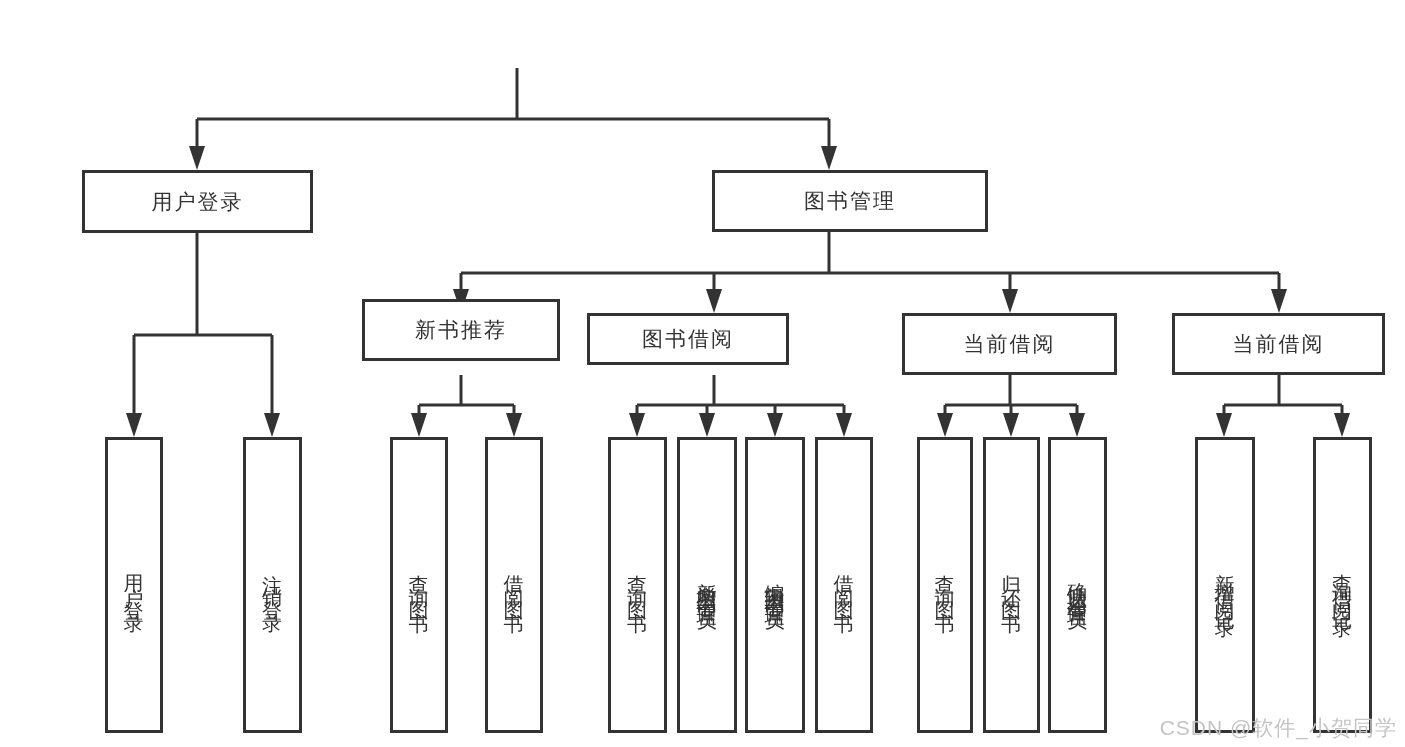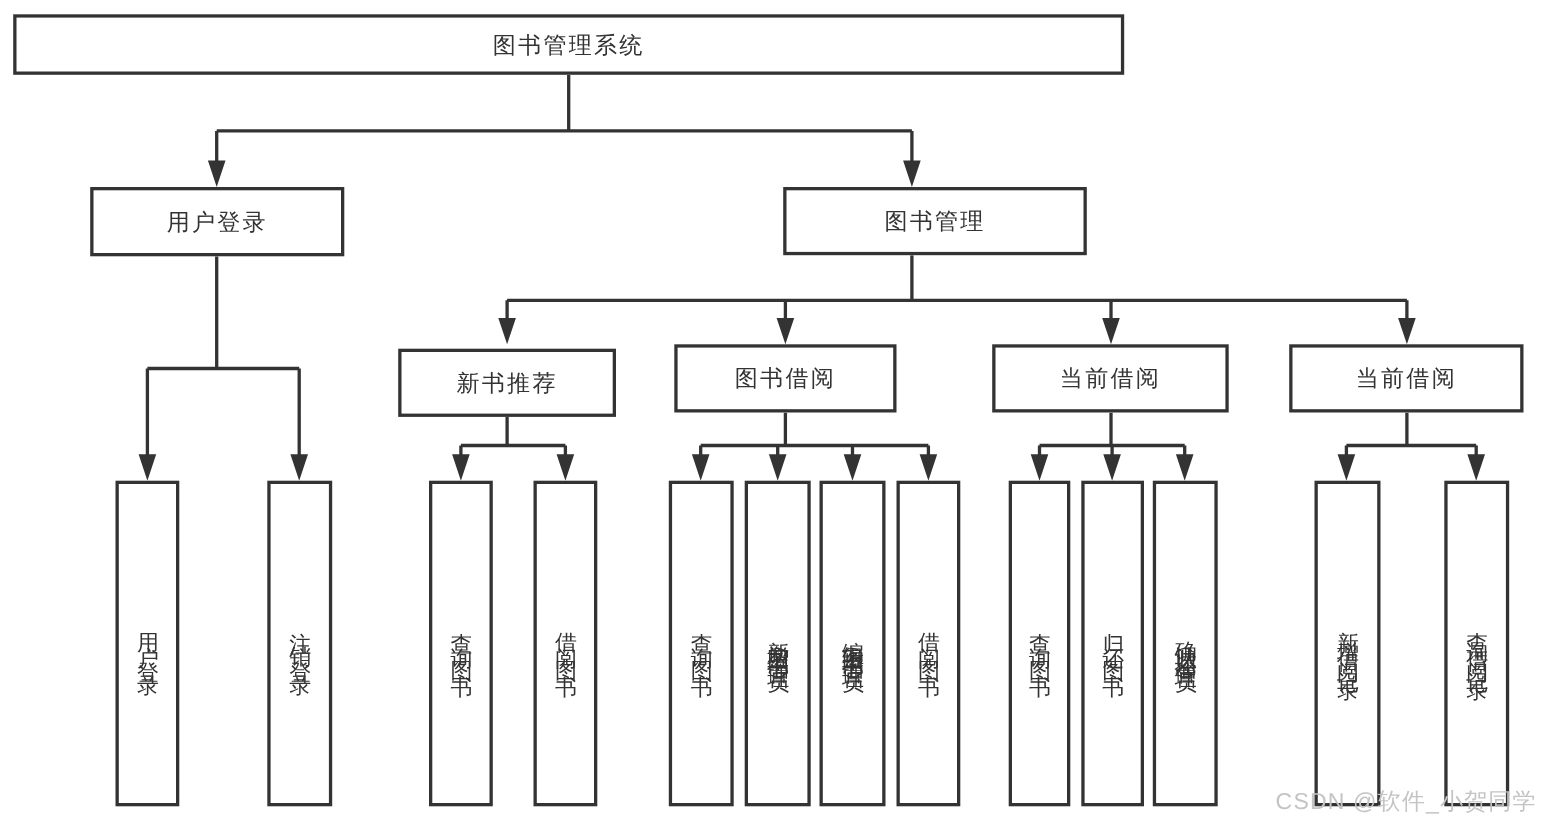--- a/index.html
+++ b/index.html
@@ -46,27 +46,26 @@
       M453 289 L469 289 L461 313 Z  M706 289 L722 289 L714 313 Z
       M1002 289 L1018 289 L1010 313 Z  M1271 289 L1287 289 L1279 313 Z
       M411 413 L427 413 L419 437 Z  M506 413 L522 413 L514 437 Z
       M629 413 L645 413 L637 437 Z  M699 413 L715 413 L707 437 Z
       M767 413 L783 413 L775 437 Z  M836 413 L852 413 L844 437 Z
       M937 413 L953 413 L945 437 Z  M1003 413 L1019 413 L1011 437 Z
       M1069 413 L1085 413 L1077 437 Z
       M1216 413 L1232 413 L1224 437 Z  M1334 413 L1350 413 L1342 437 Z"></path>
   </svg>
 
-  <div class="box h" style="left:12px;top:13px;width:1010px;height:55px">图书管理系统</div>
 
   <div class="box h" style="left:82px;top:170px;width:231px;height:63px">用户登录</div>
   <div class="box h" style="left:712px;top:170px;width:276px;height:62px">图书管理</div>
 
-  <div class="box h" style="left:362px;top:317px;width:198px;height:62px">新书推荐</div>
-  <div class="box h" style="left:613px;top:313px;width:202px;height:62px">图书借阅</div>
+  <div class="box h" style="left:362px;top:299px;width:198px;height:62px">新书推荐</div>
+  <div class="box h" style="left:587px;top:313px;width:202px;height:52px">图书借阅</div>
   <div class="box h" style="left:902px;top:313px;width:215px;height:62px">当前借阅</div>
   <div class="box h" style="left:1172px;top:313px;width:213px;height:62px">当前借阅</div>
 
   <div class="box v v-short" style="left:105px;top:437px;width:58px;height:296px">用户登录</div>
   <div class="box v v-short" style="left:243px;top:437px;width:59px;height:296px">注销登录</div>
 
   <div class="box v v-short" style="left:390px;top:437px;width:58px;height:296px">查询图书</div>
   <div class="box v v-short" style="left:485px;top:437px;width:58px;height:296px">借阅图书</div>
 
   <div class="box v v-short" style="left:608px;top:437px;width:59px;height:296px">查询图书</div>

